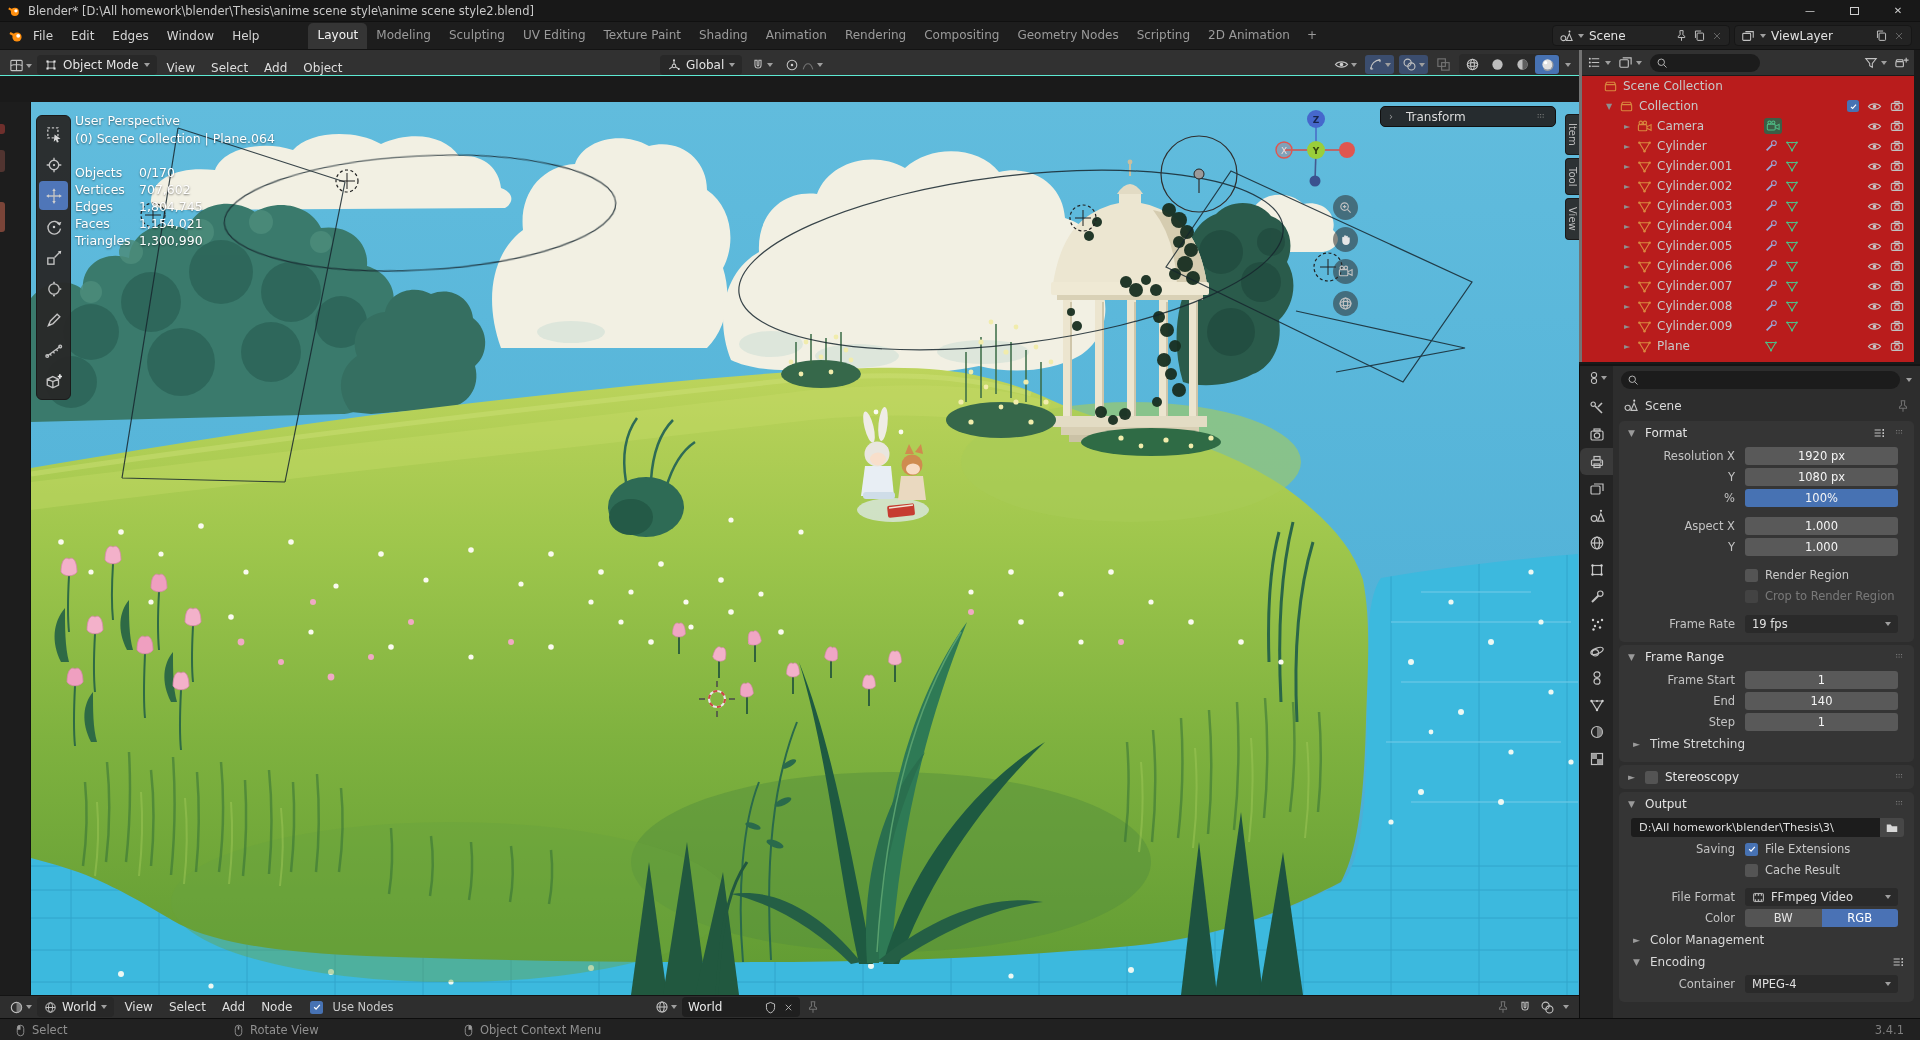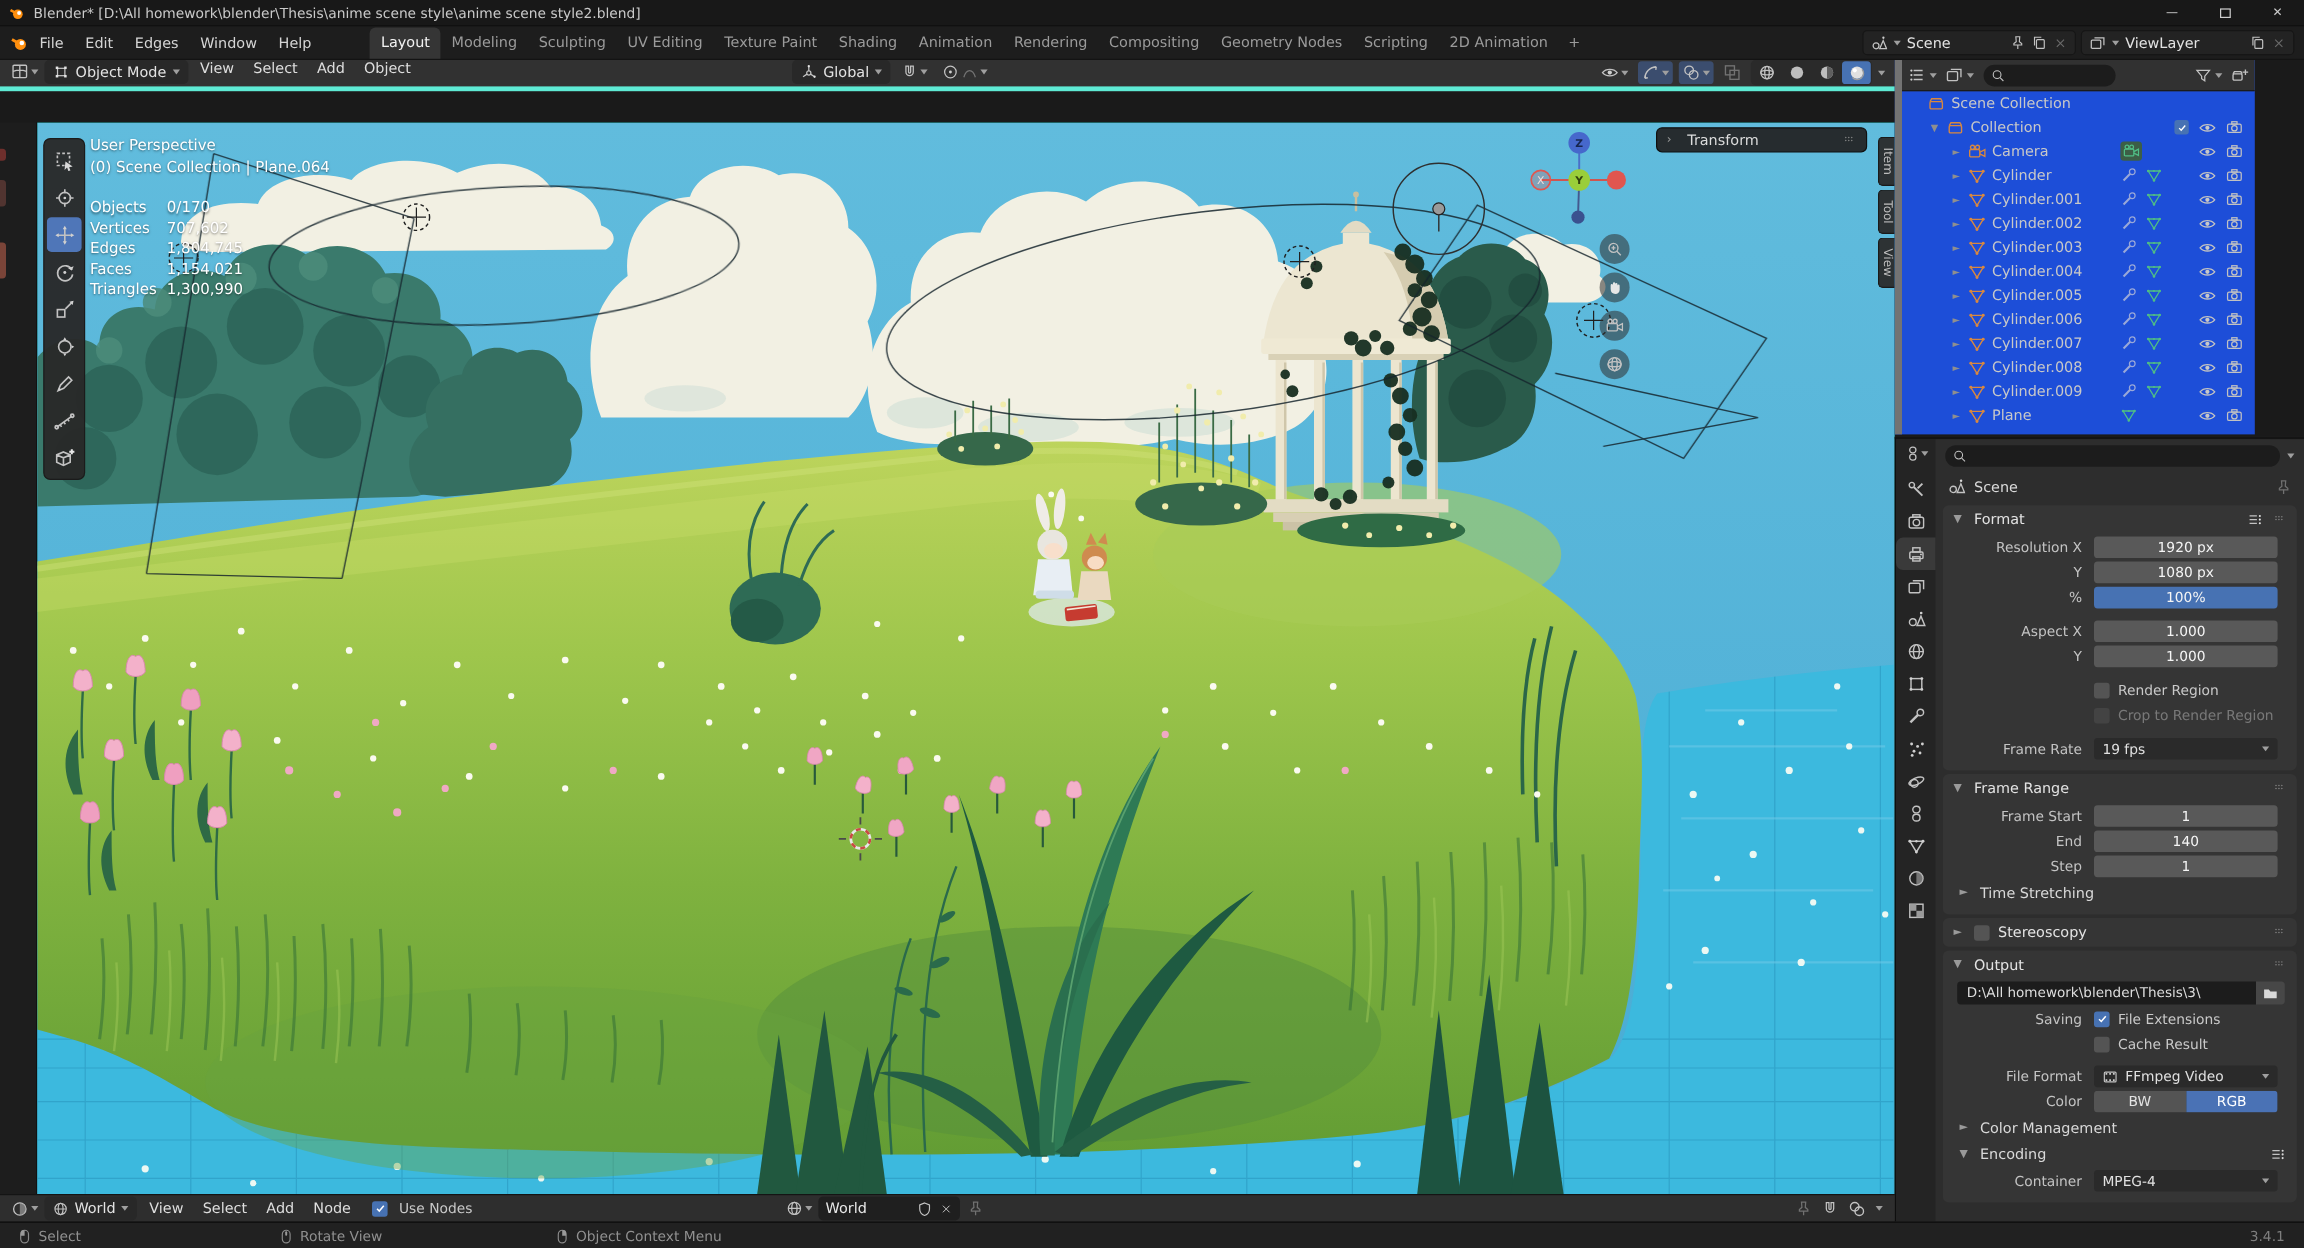--- a/index.html
+++ b/index.html
@@ -20,21 +20,21 @@
 .topbar{position:absolute;top:22px;left:0;right:0;height:28px;background:#1d1d1d;display:flex;align-items:center;padding:0 8px;border-bottom:1px solid #131313}
 .menu-item{padding:0 9px;color:#d5d5d5;line-height:28px}
 .ws-tabs{display:flex;margin-left:40px;align-self:flex-end}
 .ws-tab{padding:5px 9px 7px;color:#9b9b9b;border-radius:5px 5px 0 0;white-space:nowrap}
 .ws-tab.active{background:#353535;color:#f2f2f2}
 .ws-add{padding:5px 8px 7px;color:#9b9b9b}
 .topbar-right{margin-left:auto;display:flex;align-items:center;gap:4px}
 .db-selector{display:flex;align-items:center;gap:5px;background:#232323;border:1px solid #161616;border-radius:4px;height:21px;padding:0 6px;min-width:178px}
 .db-selector .name{flex:1;color:#e2e2e2}
 
-.vp-header{position:absolute;top:50px;left:0;width:1579px;height:26px;background:#313131;border-bottom:4px solid #5eead4;display:flex;align-items:flex-start;padding:0 6px;gap:2px}
+.vp-header{position:absolute;top:50px;left:0;width:1579px;height:26px;background:#313131;border-bottom:1px solid #5eead4;display:flex;align-items:flex-end;padding:0 6px;gap:2px}
 .pill{display:flex;align-items:center;gap:5px;background:#282828;border-radius:4px;height:20px;padding:0 7px;color:#e3e3e3}
 .hdr-menu{padding:0 8px;color:#dedede}
 .mid-cluster{position:absolute;left:660px;display:flex;align-items:center;gap:6px}
 .right-cluster{position:absolute;right:8px;display:flex;align-items:center;gap:5px}
 .icbtn{display:flex;align-items:center;gap:2px;padding:2px 3px;border-radius:3px}
 .icbtn.on{background:#3b4d6e}
 .shade-group{display:flex;align-items:center;background:#2a2a2a;border-radius:4px;padding:1px;gap:1px}
 .shade-seg{width:24px;height:19px;display:flex;align-items:center;justify-content:center;border-radius:3px}
 .shade-seg.on{background:#4772b3}
 .tool-settings{position:absolute;top:76px;left:0;width:1579px;height:26px;background:#262626;border-bottom:1px solid #181818;display:flex;align-items:center;gap:9px;padding-left:10px;color:#b5b5b5}
@@ -51,21 +51,21 @@
 .tool-btn{width:29px;height:29px;border-radius:4px;display:flex;align-items:center;justify-content:center}
 .tool-btn.active{background:#4f76b8}
 .transform-panel{position:absolute;left:1349px;top:4px;width:176px;height:21px;background:rgba(33,33,33,.93);border:1px solid #101010;border-radius:5px;display:flex;align-items:center;gap:7px;padding:0 8px;color:#dcdcdc}
 .tp-grip{margin-left:auto}
 .side-tabs{position:absolute;right:0;top:12px;display:flex;flex-direction:column;gap:3px}
 .side-tab{writing-mode:vertical-rl;background:rgba(42,42,42,.95);color:#bdbdbd;font-size:10px;padding:8px 1px;border:1px solid #1a1a1a;border-right:none;border-radius:4px 0 0 4px}
 .gizmo{position:absolute;left:1233px;top:2px;width:104px;height:90px}
 .nav-btns{position:absolute;left:1302px;top:93px;display:flex;flex-direction:column;gap:7px}
 .nav-btn{width:25px;height:25px;border-radius:50%;background:rgba(48,48,48,.55);display:flex;align-items:center;justify-content:center}
 
-.outliner{position:absolute;left:1579px;top:50px;width:300px;height:312px;background:#1d4ed8;border-left:6px solid #737373;overflow:hidden}
+.outliner{position:absolute;left:1579px;top:50px;width:335px;height:312px;background:#b91c1c;border-left:3px solid #737373;overflow:hidden}
 .ol-header{height:26px;background:#313131;border-bottom:1px solid #1b1b1b;display:flex;align-items:center;padding:0 5px;gap:3px}
 .ol-search{width:110px;height:18px;background:#1c1c1c;border-radius:9px;margin-left:5px;display:flex;align-items:center;padding:0 6px;gap:4px;color:#9a9a9a}
 .ol-row{height:20px;display:flex;align-items:center;position:relative;color:#c8c8c8;padding-right:8px}
 .ind{flex:none}.ind.i0{width:8px}.ind.i1{width:24px}.ind.i2{width:42px}
 .disc{width:13px;color:#8f8f8f;font-size:8px;flex:none}
 .disc.open::before{content:"▼"}.disc.closed::before{content:"►"}.disc.none::before{content:""}
 .ol-label{margin-left:5px;white-space:nowrap}
 .mods{position:absolute;left:182px;display:flex;gap:7px;align-items:center}
 .camdata-badge{background:#3c5e46;border-radius:3px;padding:1px 2px;display:flex}
 .right-ics{position:absolute;right:10px;display:flex;gap:8px;align-items:center}

